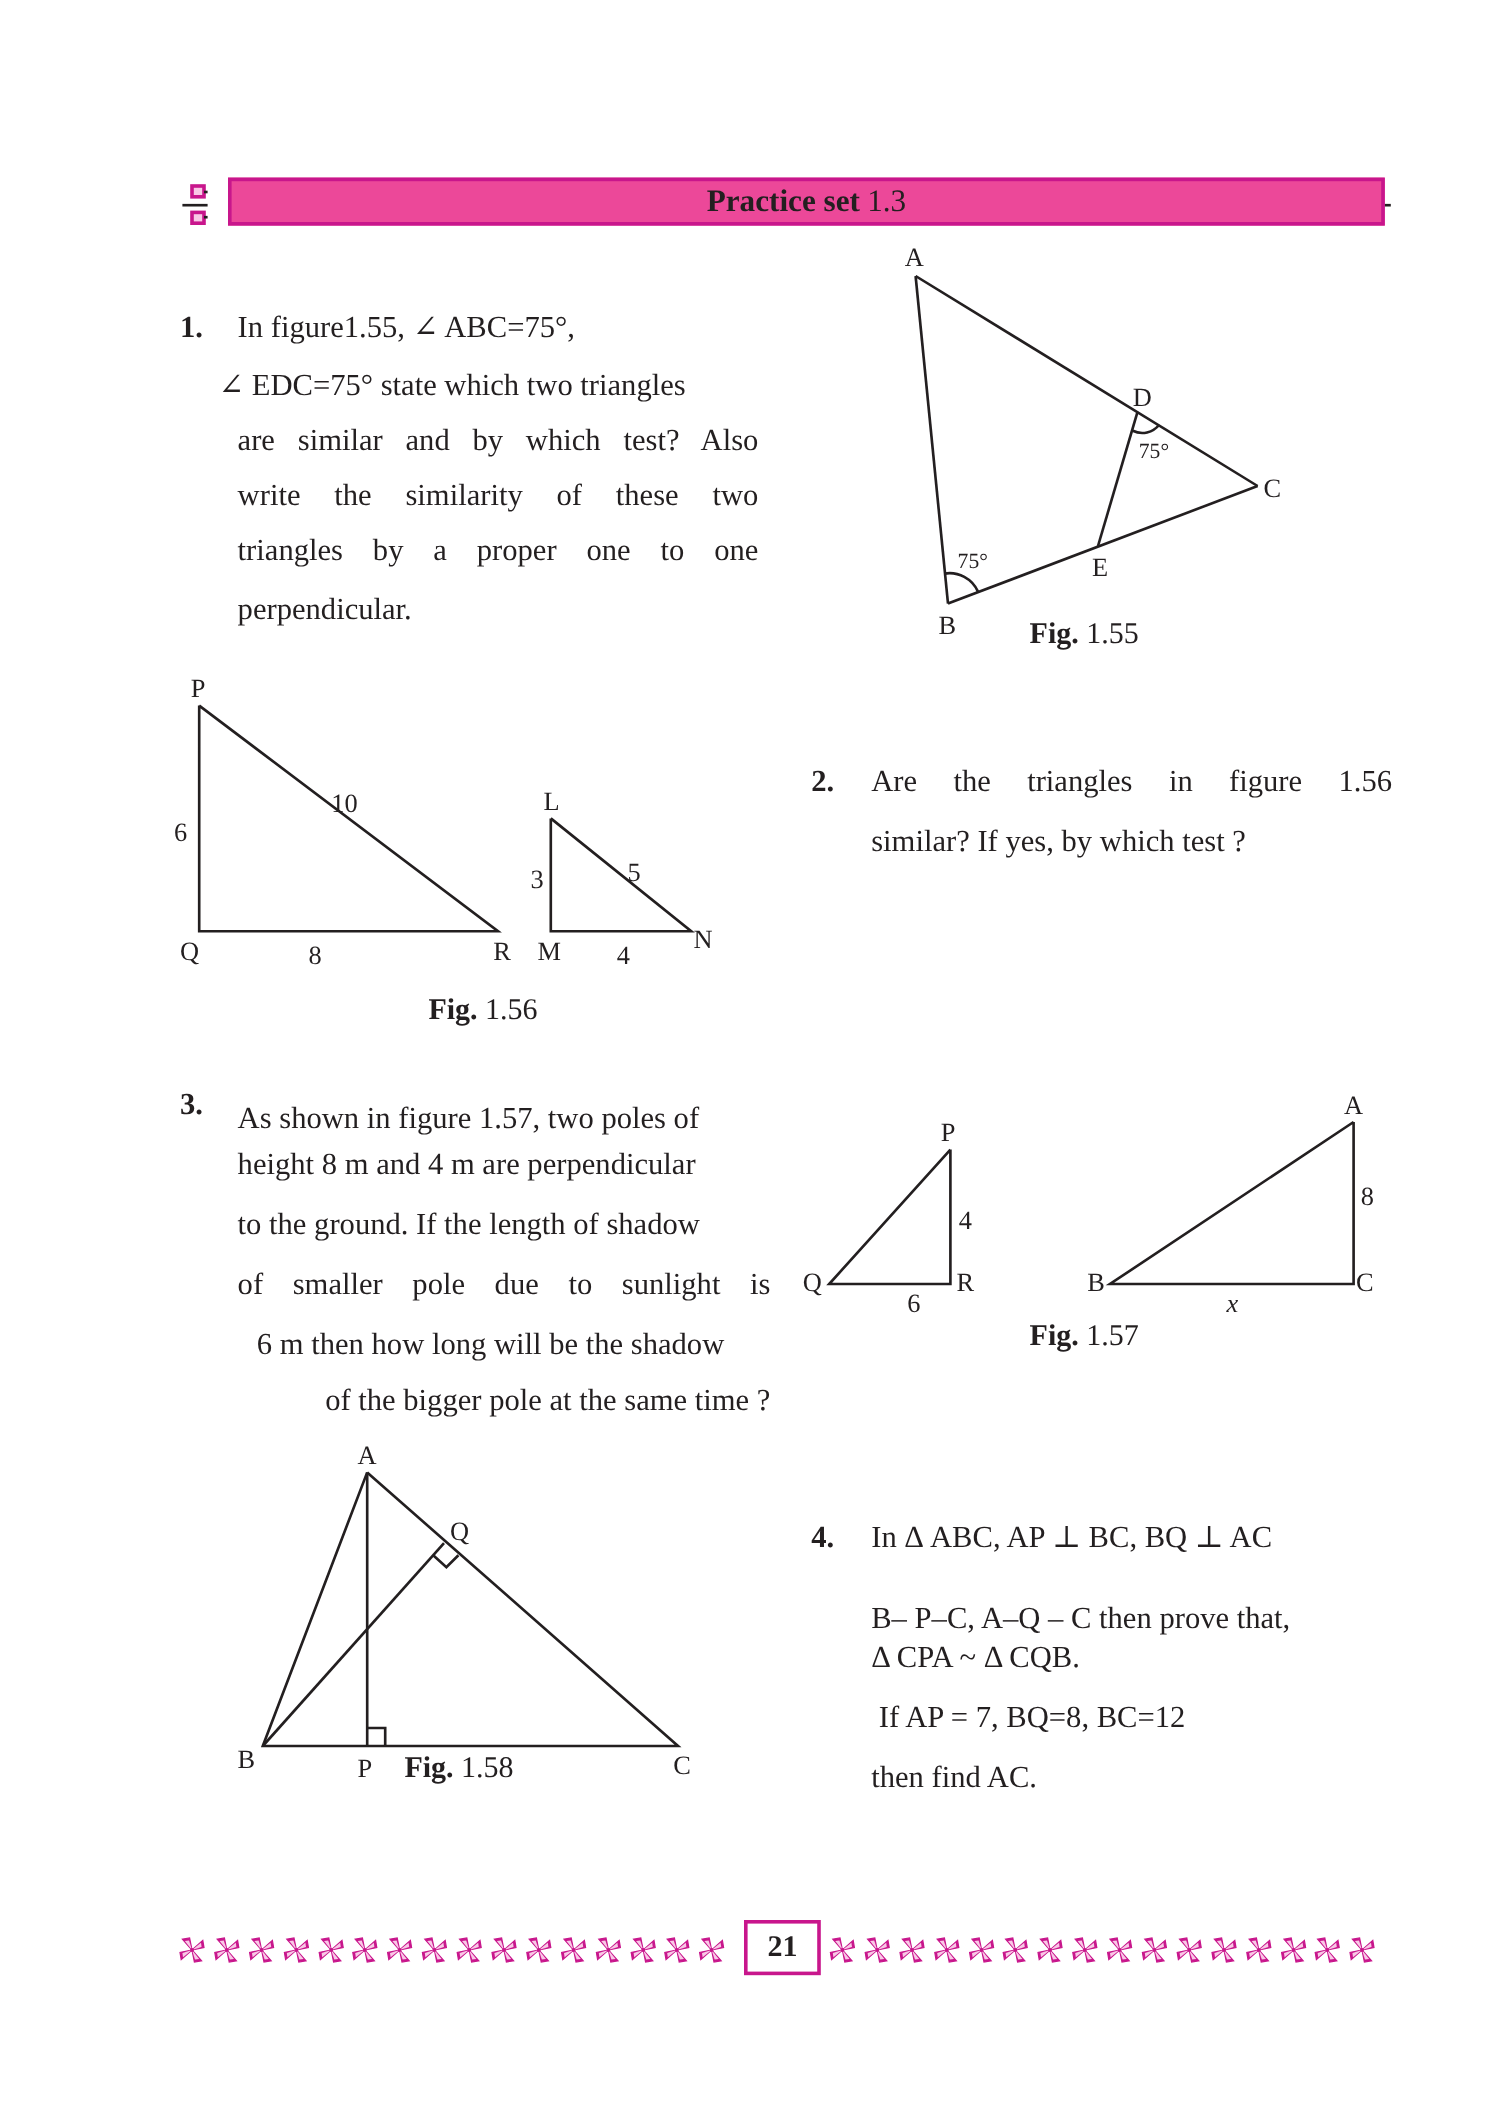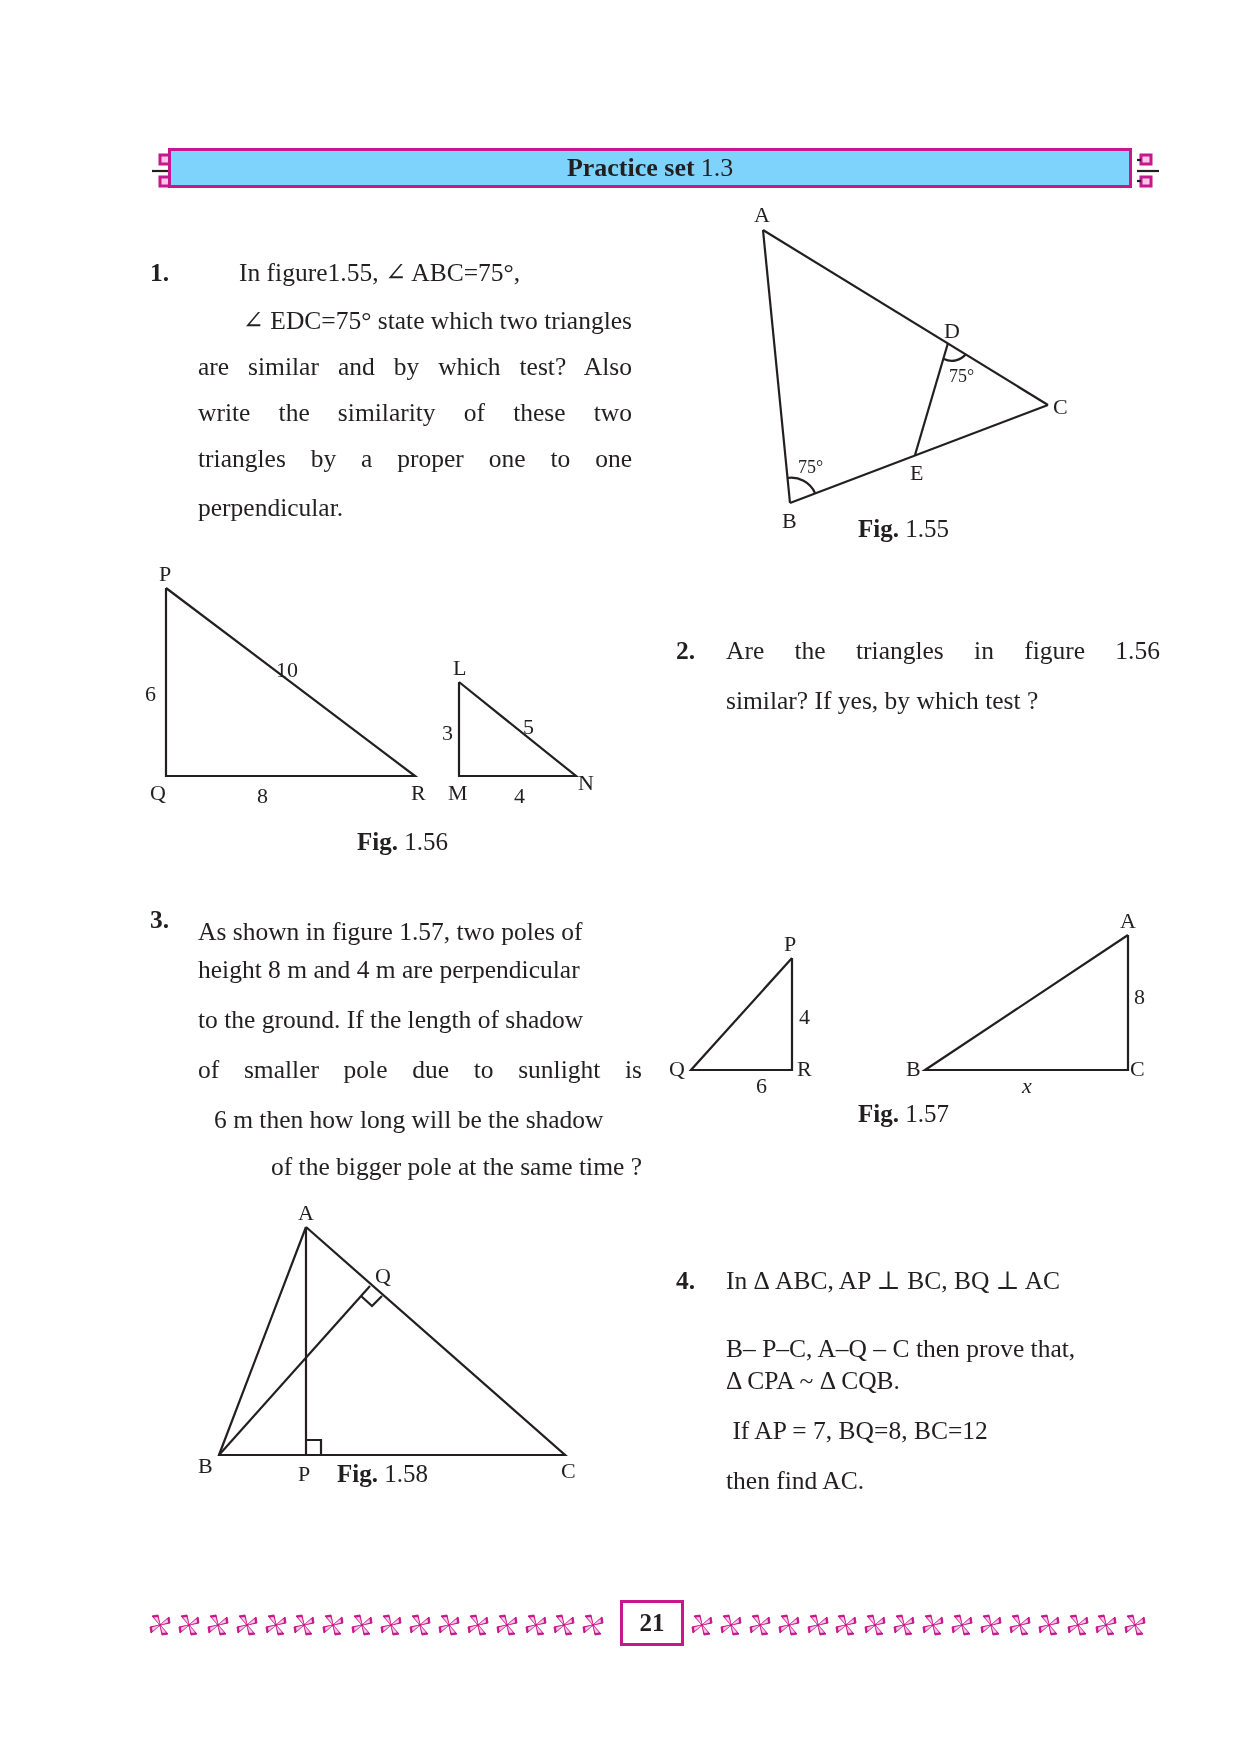--- a/index.html
+++ b/index.html
@@ -1,20 +1,20 @@
 <!DOCTYPE html>
 <html><head>
 <meta charset="utf-8">
 <style>
   html, body { margin:0; padding:0; background:#ffffff; }
   body { width:1241px; height:1754px; position:relative; overflow:hidden;
          font-family:"Liberation Serif","DejaVu Serif",serif; color:#231f20; }
   
-  .band { position:absolute; left:168px; top:148px; width:964px; height:40px;
-          background:#7dd3fc; border:3px solid #c8168c; box-sizing:border-box; }
+  .band { position:absolute; left:190px; top:148px; width:964px; height:40px;
+          background:#ec4899; border:3px solid #c8168c; box-sizing:border-box; }
   .band-title { position:absolute; left:0; right:0; top:0; height:100%;
           display:flex; align-items:center; justify-content:center;
           font-size:26px; }
   .band-title .b { font-weight:bold; margin-right:6px; }
   .q { position:absolute; font-size:25.5px; line-height:46px; }
   .q .num { position:absolute; font-weight:bold; }
   .q .line { white-space:nowrap; display:block; }
   .just { text-align:justify; text-align-last:justify; }
   .fig-caption { position:absolute; font-size:25px; white-space:nowrap; }
   .fig-caption .b { font-weight:bold; }
@@ -48,24 +48,24 @@
 </svg>
 <div class="band">
   <div class="band-title">
     <span class="b">Practice set</span>
     <span>1.3</span>
   </div>
 </div>
 
 <div class="q" style="left:150px; top:250px; width:482px;">
   <span class="num" style="left:0; top:0;">1.</span>
-  <div style="position:absolute; left:48px; top:0; width:434px;margin-left:41px;">
+  <div style="position:absolute; left:48px; top:0; width:434px;">
     <span class="line">In figure1.55, ∠ ABC=75°,</span>
   </div>
-  <div style="position:absolute; left:32px; top:48px; width:450px;text-align:right;">
+  <div style="position:absolute; left:32px; top:48px; width:450px;">
     <span class="line">∠ EDC=75°  state which two triangles</span>
   </div>
   <div style="position:absolute; left:48px; top:94px; width:434px;">
     <span class="line just">are similar and by which test? Also</span>
   </div>
   <div style="position:absolute; left:48px; top:140px; width:434px;">
     <span class="line just">write the similarity of these two</span>
   </div>
   <div style="position:absolute; left:48px; top:186px; width:434px;">
     <span class="line just">triangles by a proper one to one</span>

